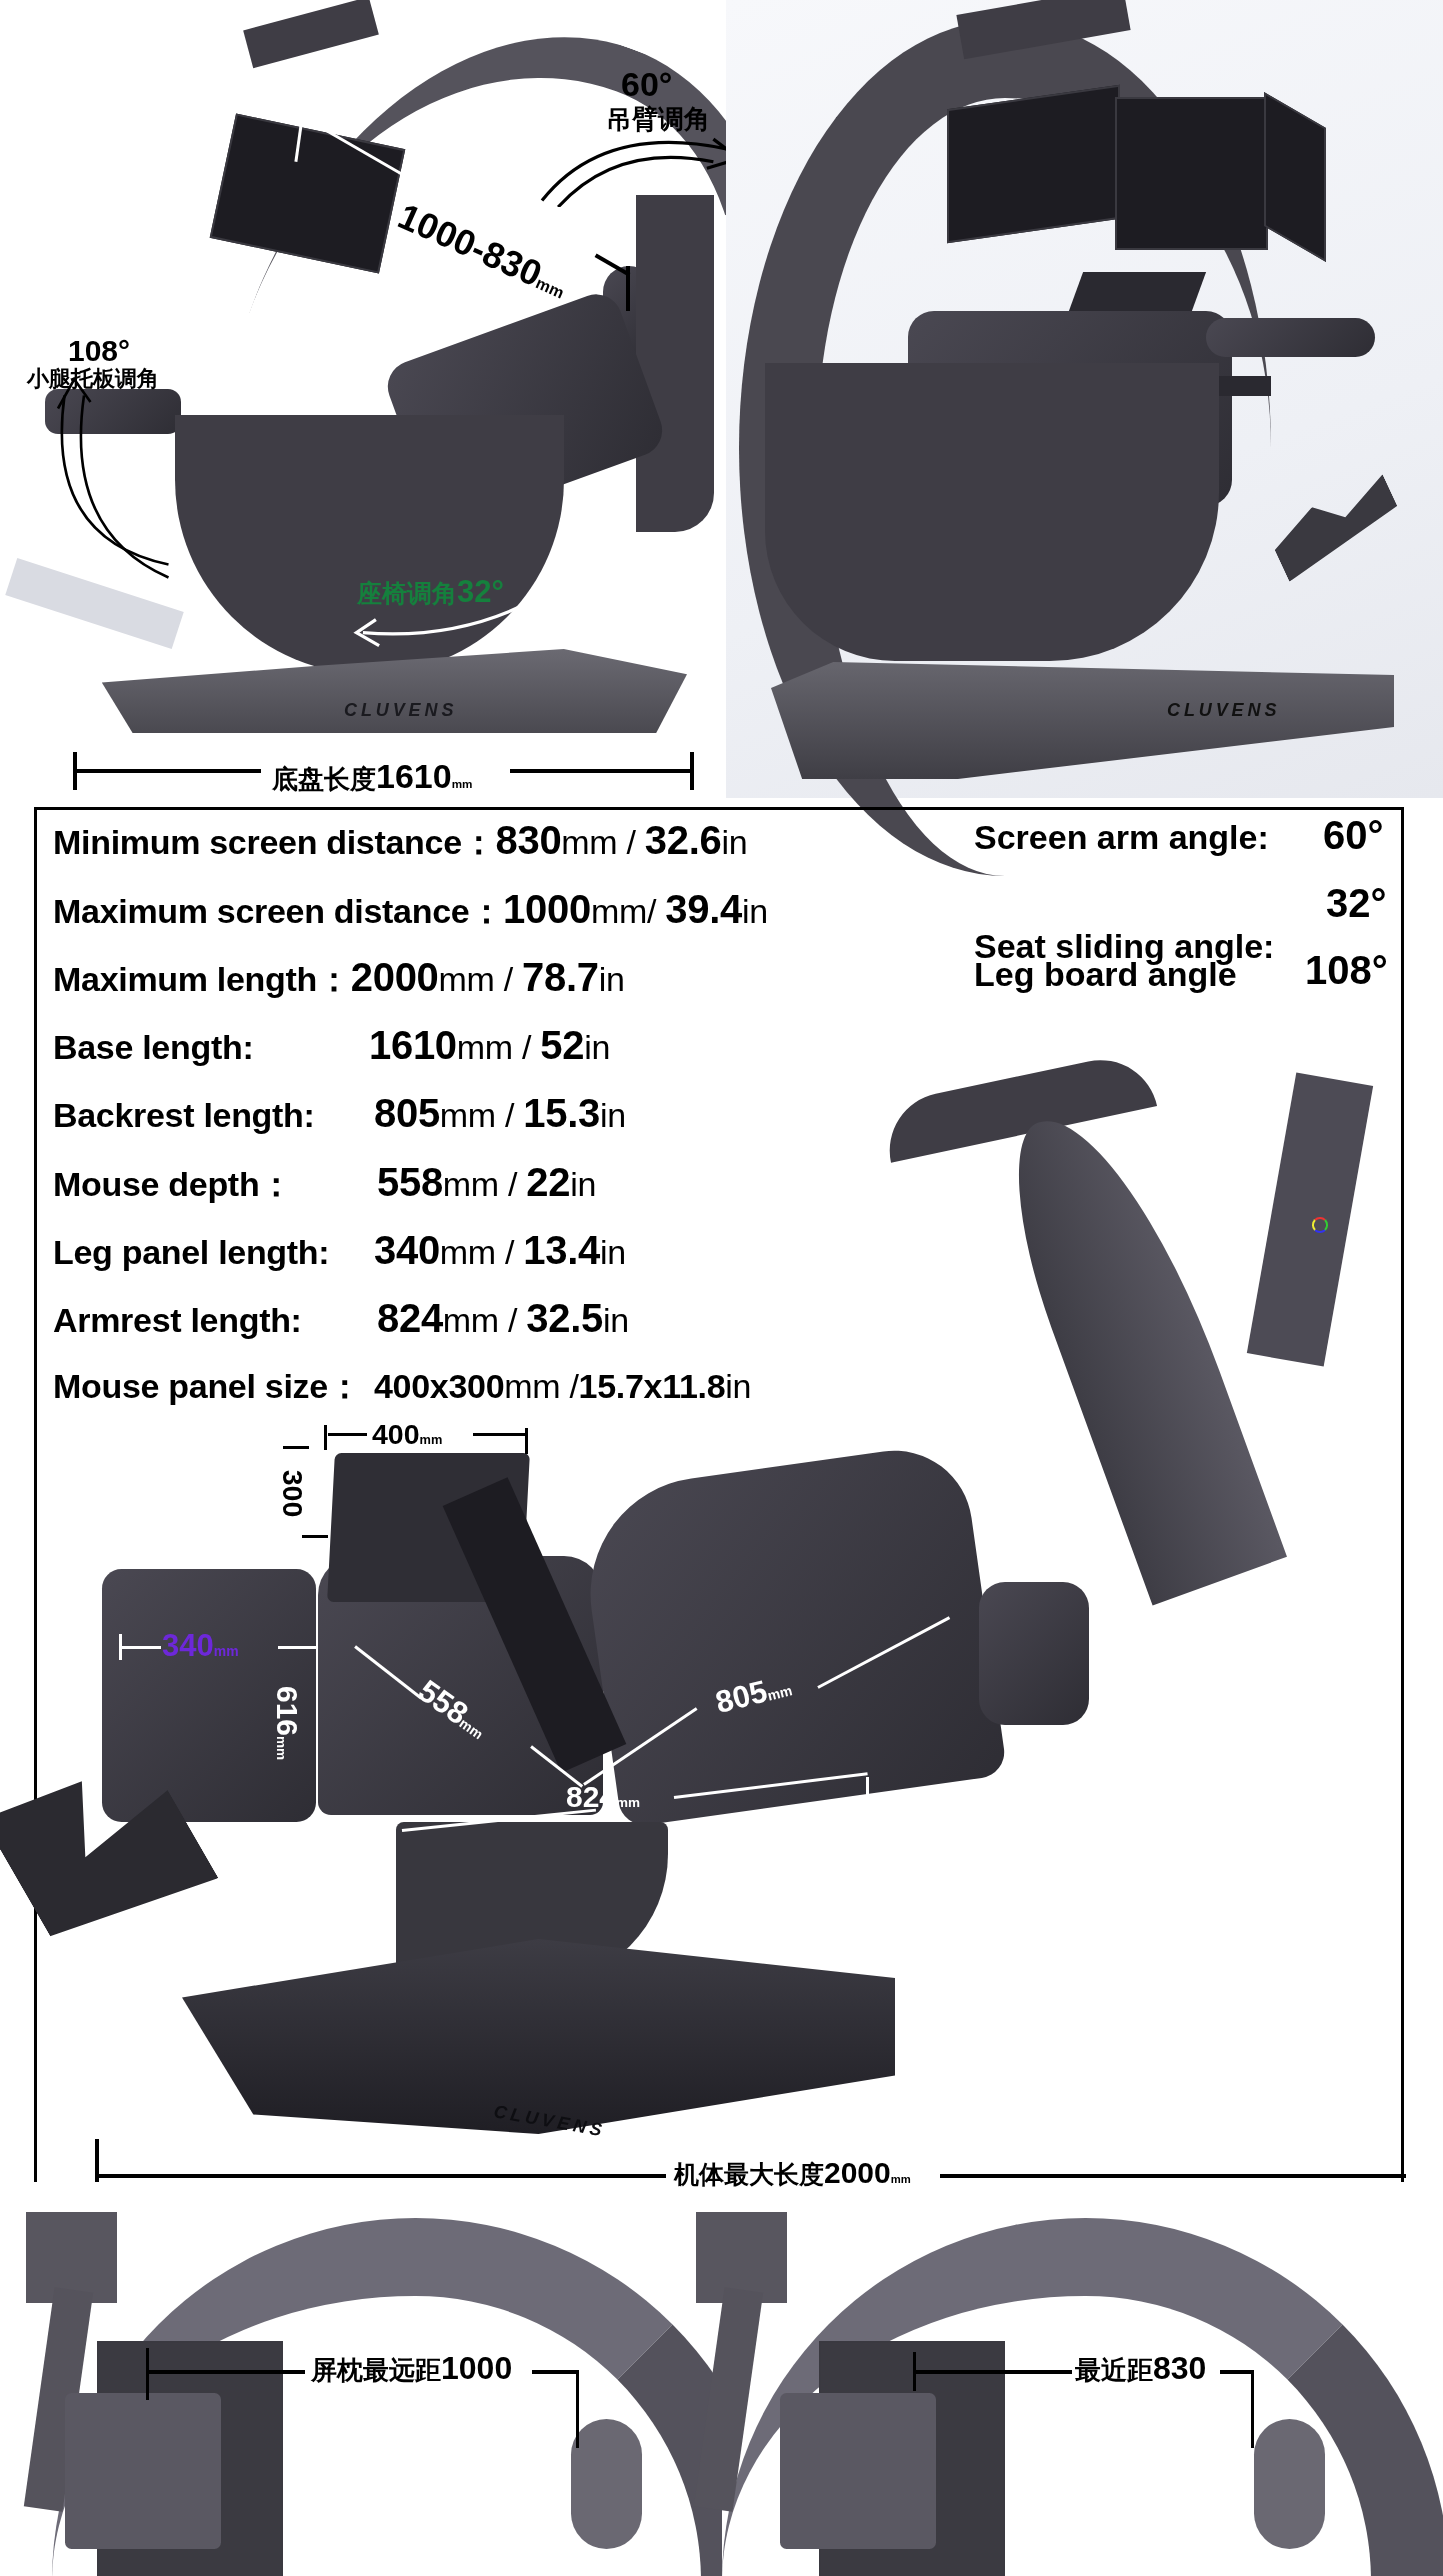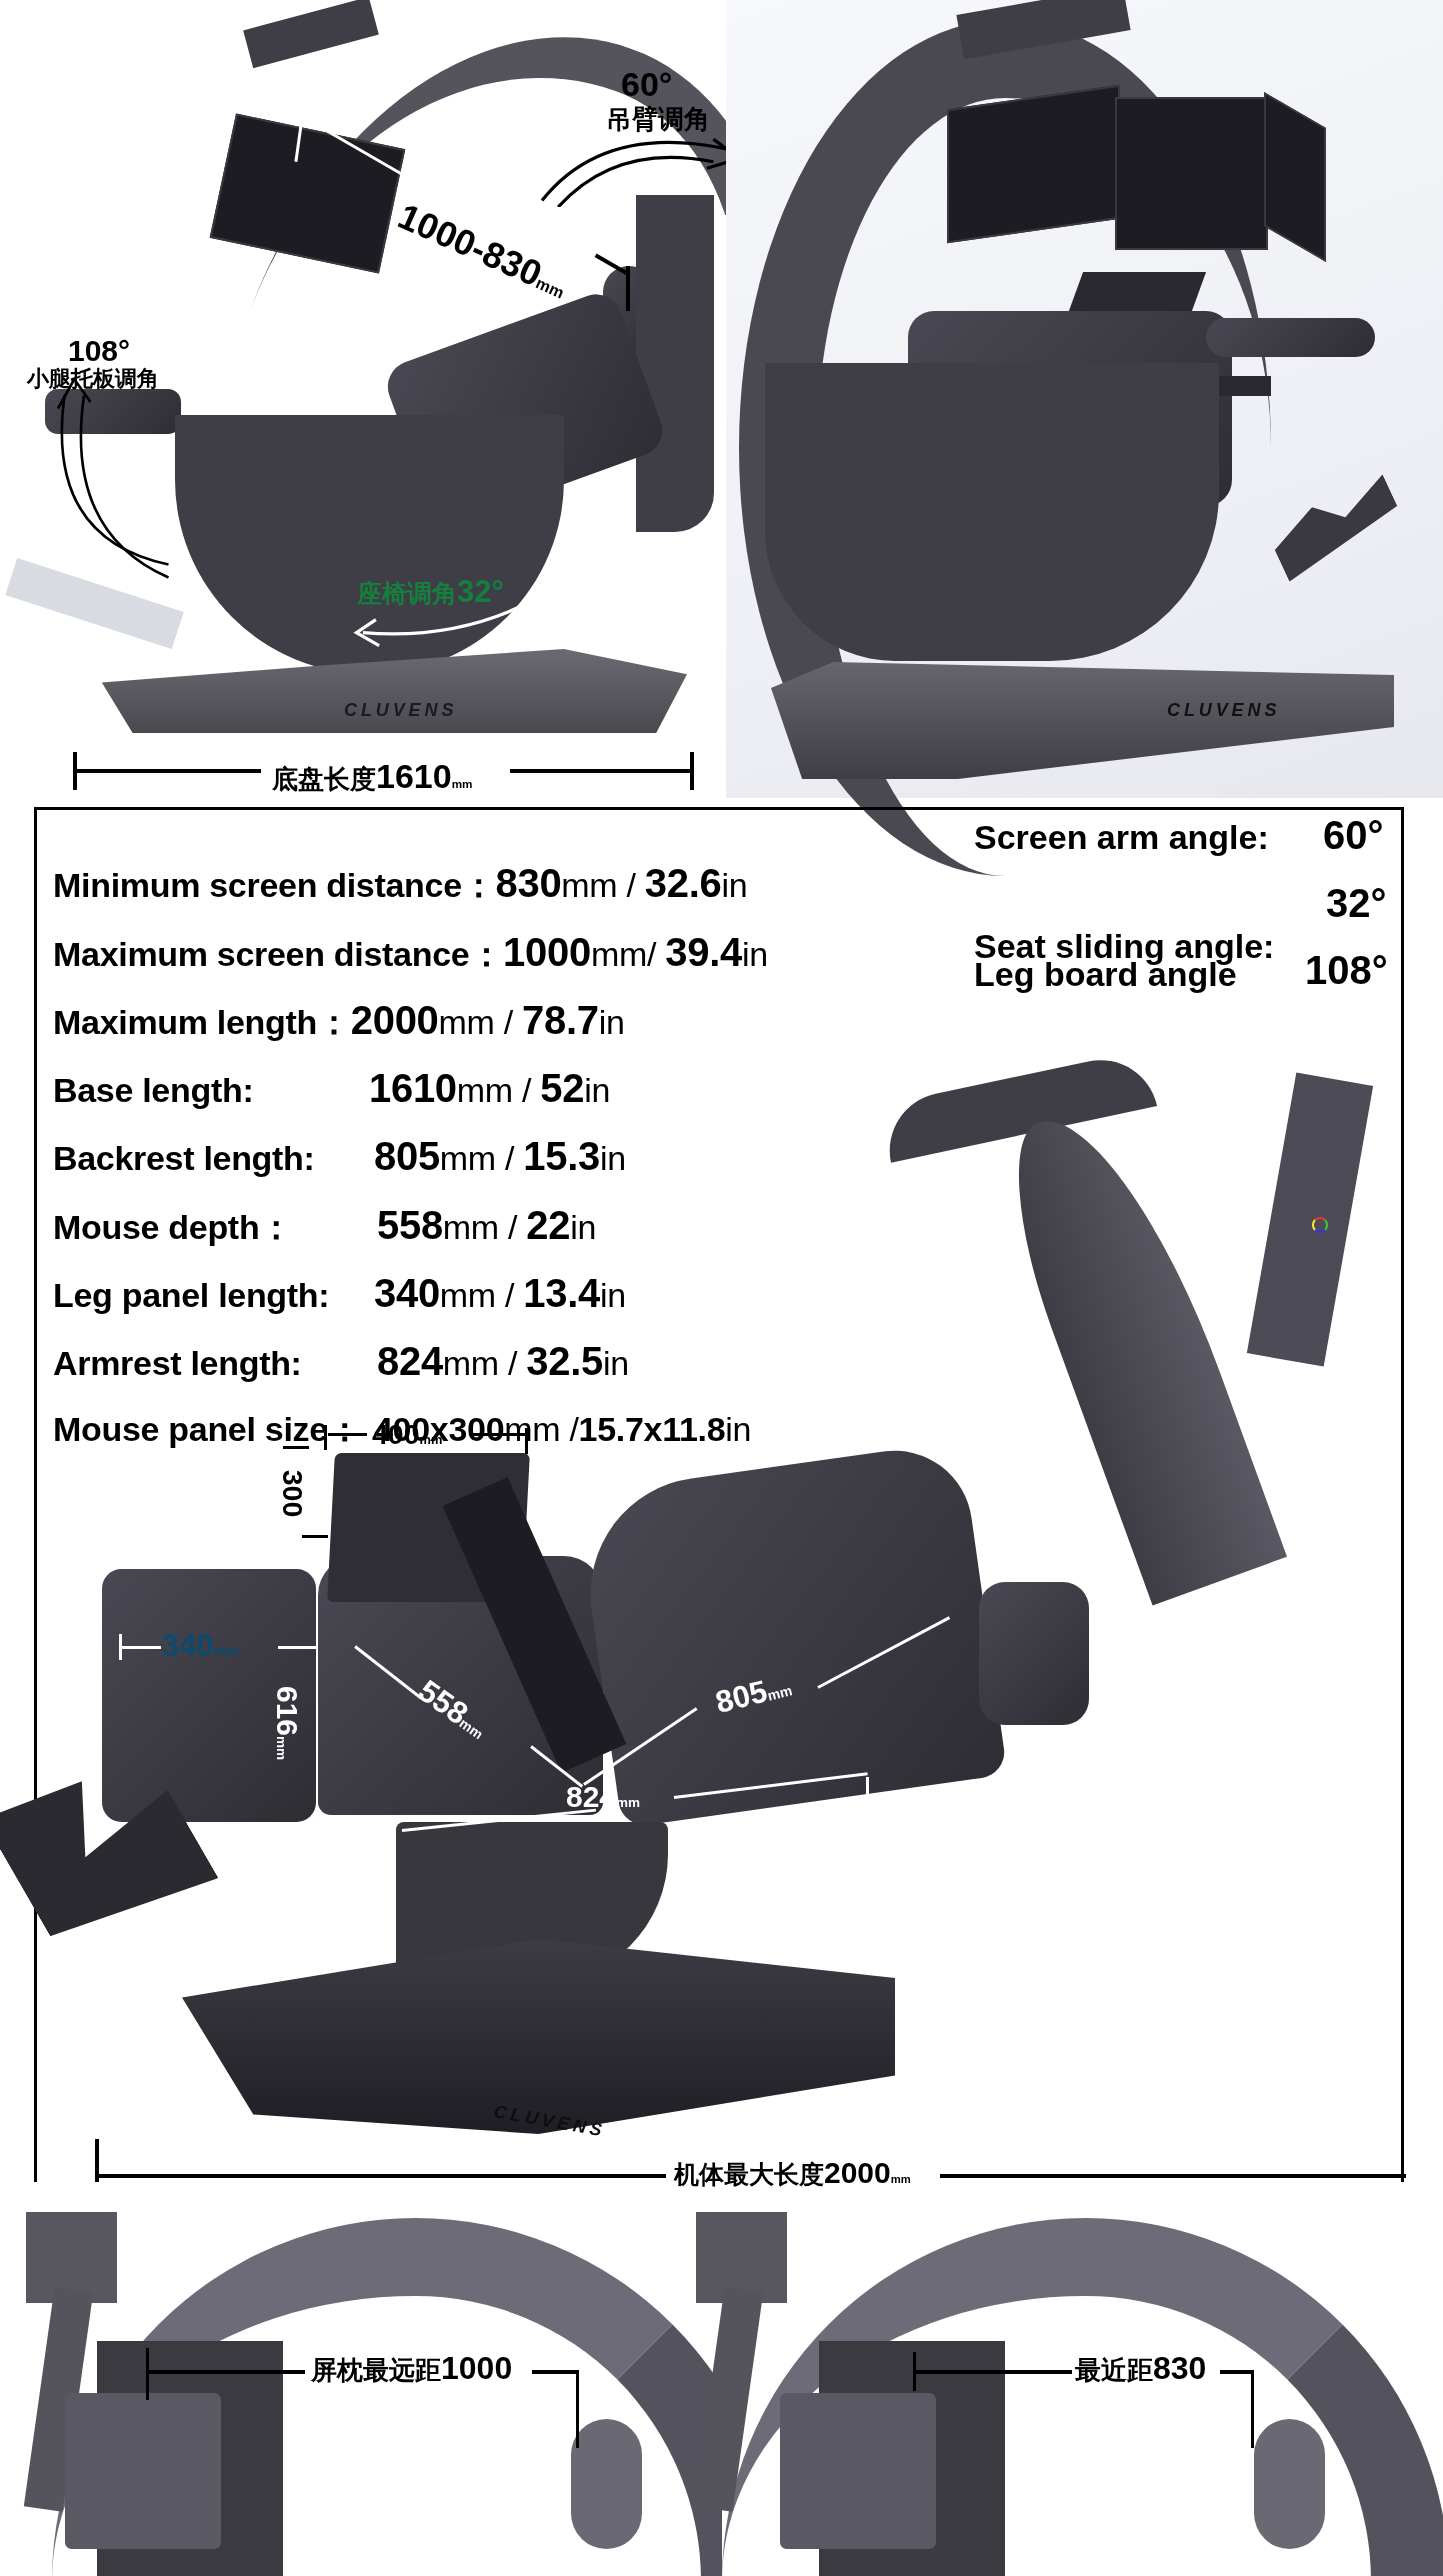--- a/index.html
+++ b/index.html
@@ -14,21 +14,21 @@
   .screen{background:#1d1c22;border:2.6px solid #3a3940;}
   .logo{position:absolute;font-weight:bold;letter-spacing:3.9px;color:#1a1a1f;font-style:italic;}
   
   .hline{position:absolute;height:3.9px;background:#000;}
   .vline{position:absolute;width:3.9px;background:#000;}
   .wline{position:absolute;height:3.2px;background:#fff;transform-origin:0 50%;}
   .dimlabel{position:absolute;font-weight:bold;white-space:nowrap;}
   .dimlabel small{font-size:0.45em;}
   
   .spec-box{position:absolute;left:34px;top:807px;width:1370px;height:1375px;border-top:3.9px solid #000;border-left:3.9px solid #000;border-right:3.9px solid #000;box-sizing:border-box;}
-  .spec-row{position:absolute;font-size:34px;font-weight:bold;white-space:nowrap;letter-spacing:-0.3px;margin-top:43px;}
+  .spec-row{position:absolute;font-size:34px;font-weight:bold;white-space:nowrap;letter-spacing:-0.3px;}
   .spec-row .val{font-size:40px;}
   .spec-row .unit{font-weight:normal;}
   .angle-row{position:absolute;font-size:34px;font-weight:bold;white-space:nowrap;}
   .angle-val{position:absolute;font-size:40px;font-weight:bold;white-space:nowrap;}
 </style>
 </head>
 <body>
 
 <div class="photo" style="left:0;top:0;width:726px;height:798px;background:#fff;">
 
@@ -165,21 +165,21 @@
   <div class="dimlabel" style="left:372px;top:1418px;font-size:28.5px;"><span>400</span><small>mm</small></div>
   <div class="hline" style="left:473px;top:1433px;width:52px;height:3.2px;"></div>
   <div class="vline" style="left:525px;top:1428px;height:26px;width:3.2px;"></div>
 
   <div class="hline" style="left:283px;top:1446px;width:26px;height:3.2px;"></div>
   <div class="dimlabel" style="left:269px;top:1477px;font-size:28.5px;transform:rotate(90deg);transform-origin:50% 50%;">300</div>
   <div class="hline" style="left:302px;top:1535px;width:26px;height:3.2px;"></div>
 
   <div class="abs" style="left:119px;top:1634px;width:2.6px;height:26px;background:#fff;"></div>
   <div class="abs" style="left:122px;top:1646px;width:39px;height:2.6px;background:#fff;"></div>
-  <div class="dimlabel" style="left:162px;top:1628px;font-size:31px;color:#0c4a6e;"><span>340</span><small>mm</small></div>
+  <div class="dimlabel" style="left:162px;top:1628px;font-size:31px;color:#6d28d9;"><span>340</span><small>mm</small></div>
   <div class="abs" style="left:278px;top:1646px;width:39px;height:2.6px;background:#fff;"></div>
 
   <div class="dimlabel" style="left:304px;top:1686px;font-size:30px;color:#fff;transform:rotate(90deg);transform-origin:0 0;"><span>616</span><small>mm</small></div>
 
   <div class="wline" style="left:355px;top:1645px;width:84px;transform:rotate(38deg);"></div>
   <div class="dimlabel" style="left:432px;top:1673px;font-size:31px;color:#fff;transform:rotate(35deg);transform-origin:0 0;"><span>558</span><small>mm</small></div>
   <div class="wline" style="left:531px;top:1745px;width:65px;transform:rotate(38deg);"></div>
 
   <div class="wline" style="left:584px;top:1783px;width:136px;transform:rotate(-34deg);"></div>
   <div class="dimlabel" style="left:712px;top:1686px;font-size:31px;color:#fff;transform:rotate(-14deg);transform-origin:0 0;"><span>805</span><small>mm</small></div>

